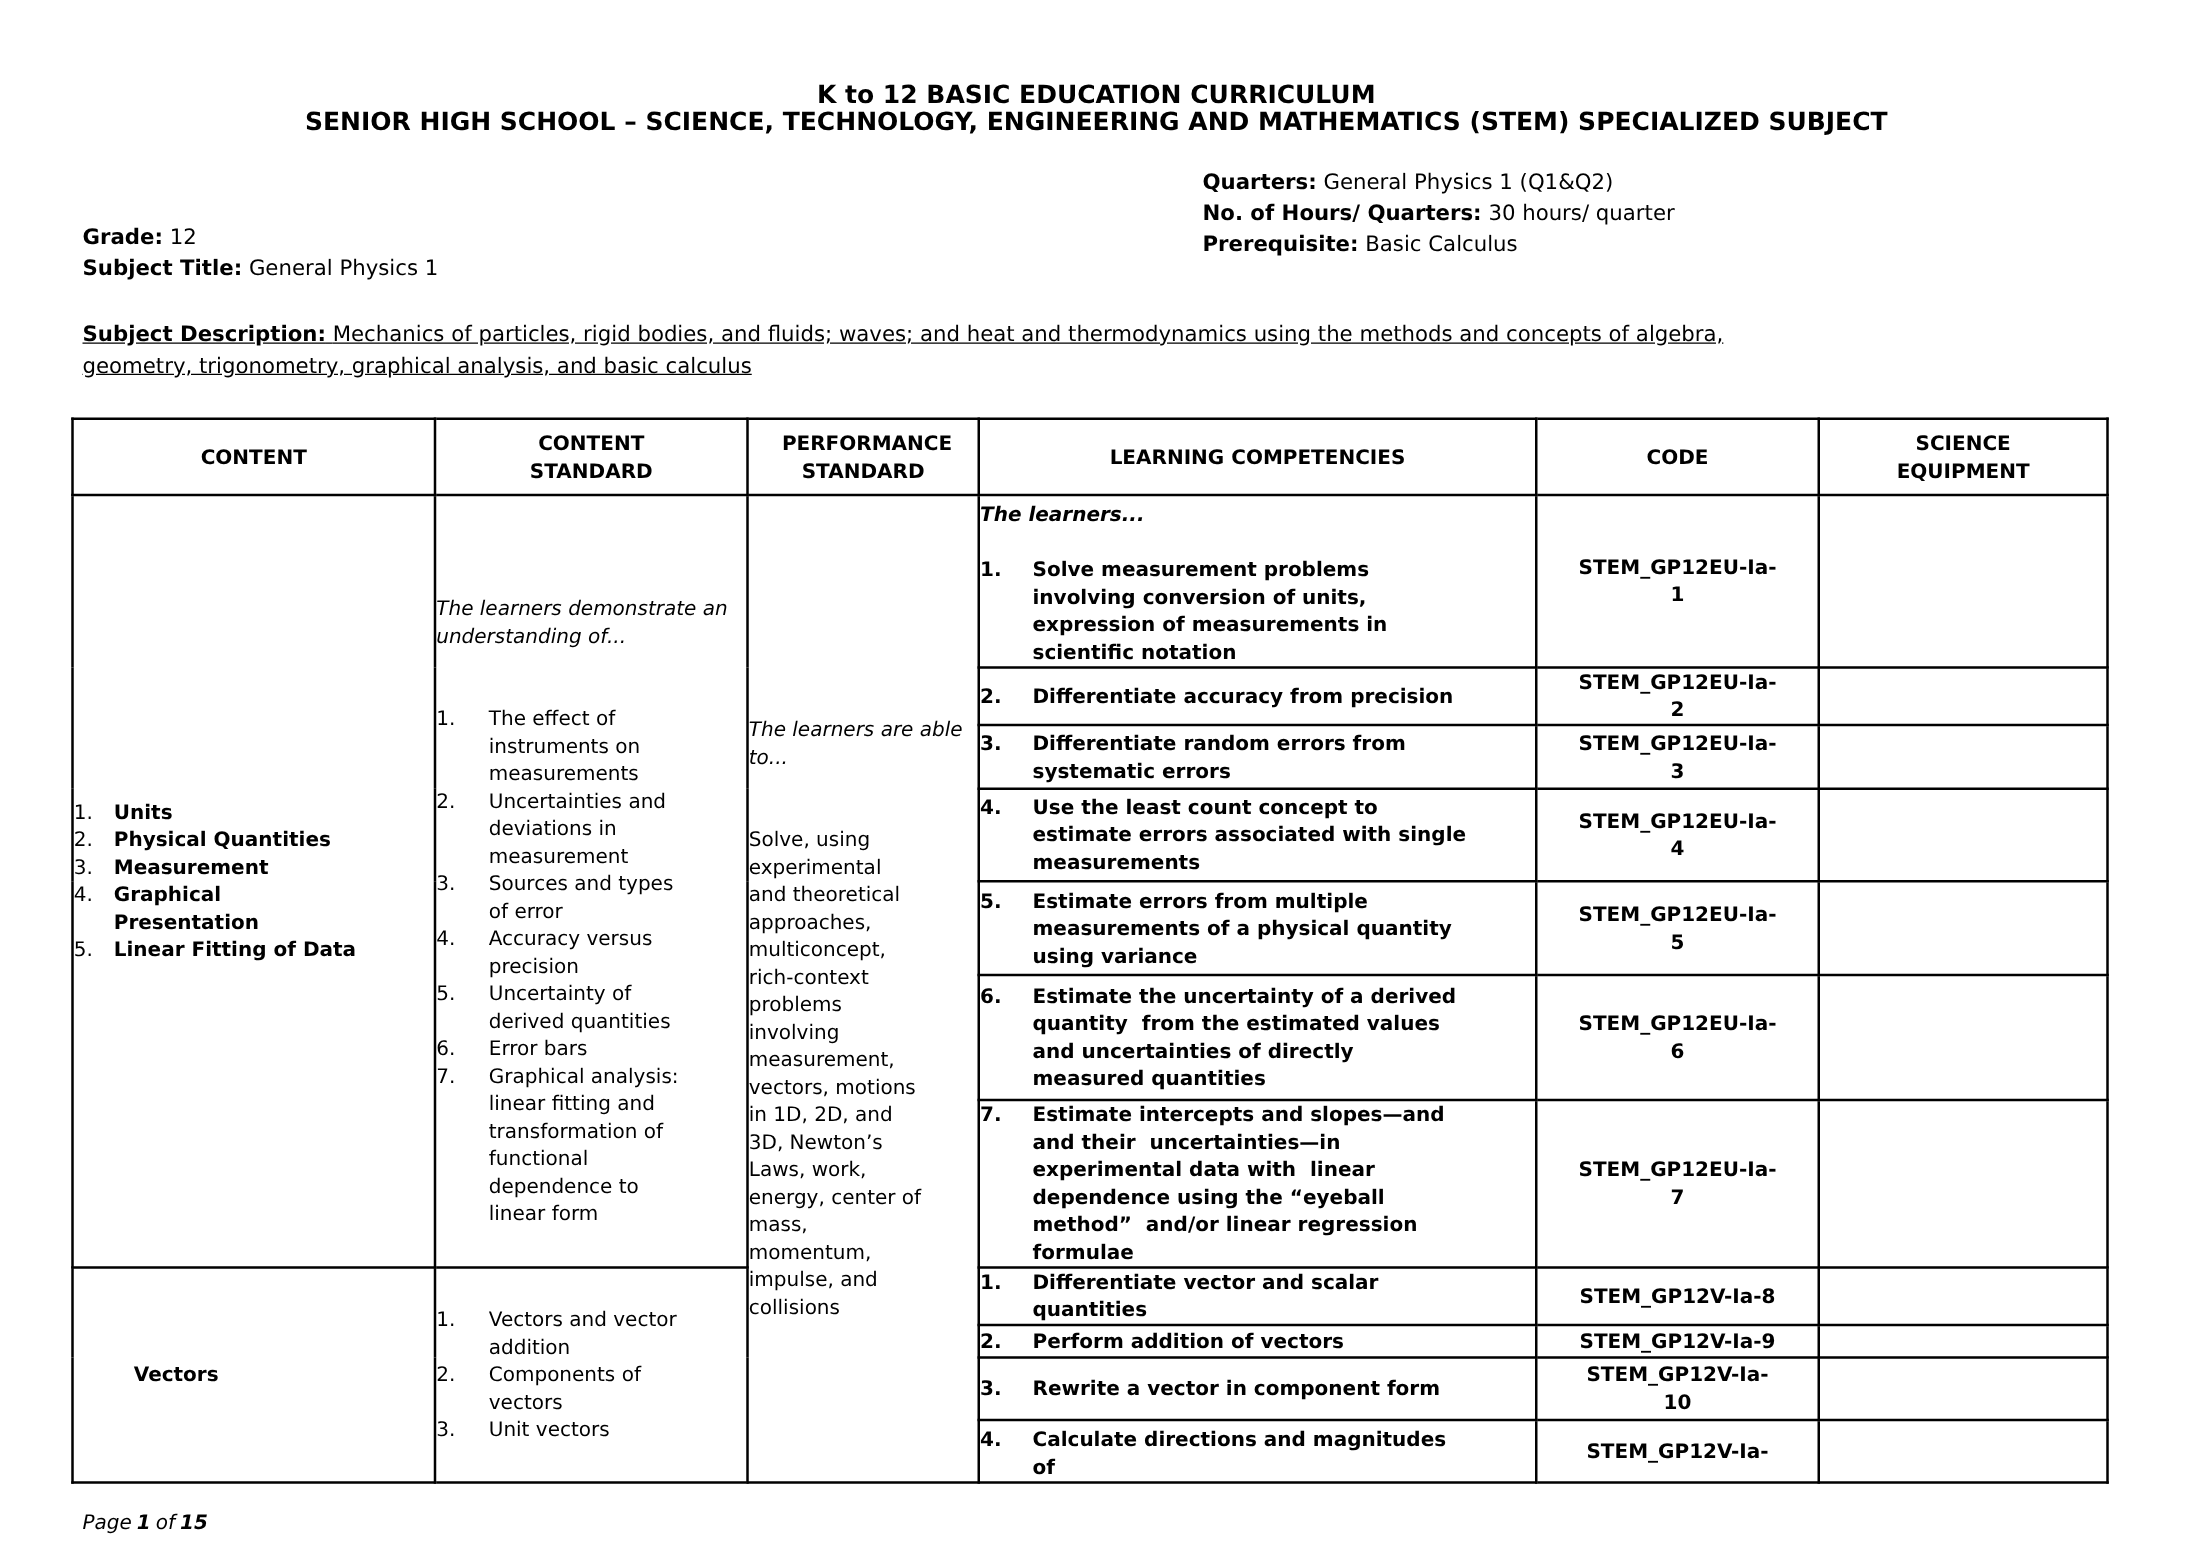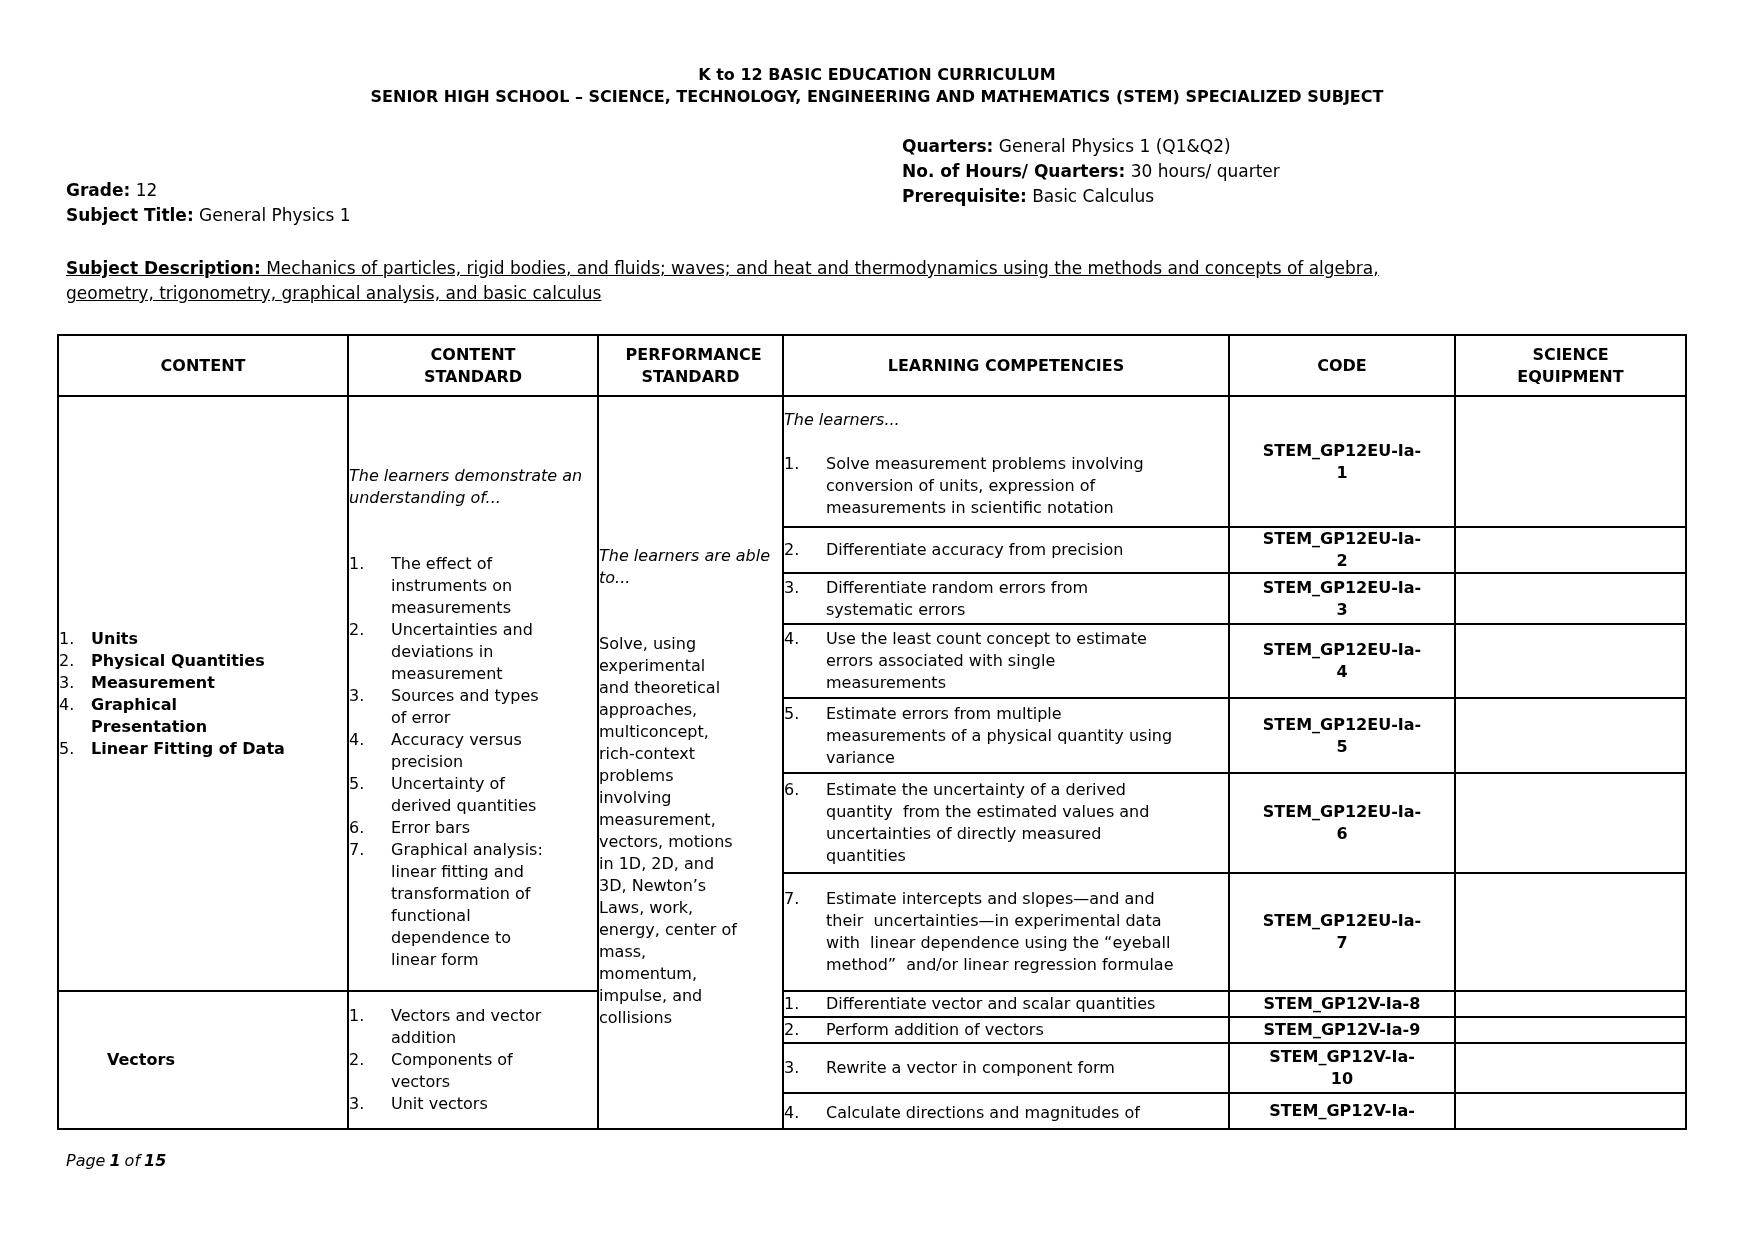--- a/index.html
+++ b/index.html
@@ -4,43 +4,43 @@
 <style>
   html,body{margin:0;padding:0;}
   body{
     width:1754px;height:1241px;overflow:hidden;
     background:#ffffff;color:#000000;
     font-family:"DejaVu Sans","Liberation Sans",sans-serif;
   }
   .page{position:relative;width:1754px;height:1241px;}
 
   
-  .doc-titles{margin-top:64px;text-align:center;font-weight:bold;font-size:16px;line-height:22px;}
+  .doc-titles{margin-top:64px;text-align:center;font-weight:bold;font-size:20px;line-height:22px;}
   .info-block{position:relative;margin:26px 0 0 66px;font-size:17px;line-height:25px;width:1500px;}
   .info-left{display:inline-block;vertical-align:top;margin-top:44px;}
-  .info-right{position:absolute;left:836px;top:0;}
+  .info-right{position:absolute;left:896px;top:0;}
   .lbl{font-weight:bold;}
   .description{margin:28px 0 0 66px;width:1392px;font-size:17px;line-height:25px;text-decoration:underline;}
 
   
   table.curr{
     border-collapse:collapse;table-layout:fixed;
     margin:28px 0 0 57px;width:1628px;
     font-size:16px;line-height:22px;
   }
   table.curr td,table.curr th{border:2px solid #000;padding:0;vertical-align:middle;overflow:hidden;}
   th{font-size:16px;font-weight:bold;text-align:center;height:59px;}
   .thw{display:inline-block;}
   .thw-narrow{max-width:130px;}
 
   td.cell-content,td.cell-cs,td.cell-ps{vertical-align:top;}
   td.cell-content{padding:8px 10px;}
   td.cell-cs{padding:6px 45px 10px 8px;}
   td.cell-ps{padding:6px 35px 6px 10px;}
-  td.cell-lc{padding:2px 53px 2px 11px;}
+  td.cell-lc{padding:2px 53px 2px 11px;font-weight:bold;}
   td.cell-code{text-align:center;font-weight:bold;}
   .code-line{line-height:22px;}
 
   .italic{font-style:italic;}
   .intro-gap{margin-bottom:44px;margin-top:48px;}
   .lc-intro{margin-bottom:22px;}
   .ps-body{max-width:140px;}
 
   .li{display:flex;align-items:flex-start;}
   .li .n{flex:0 0 42px;}

